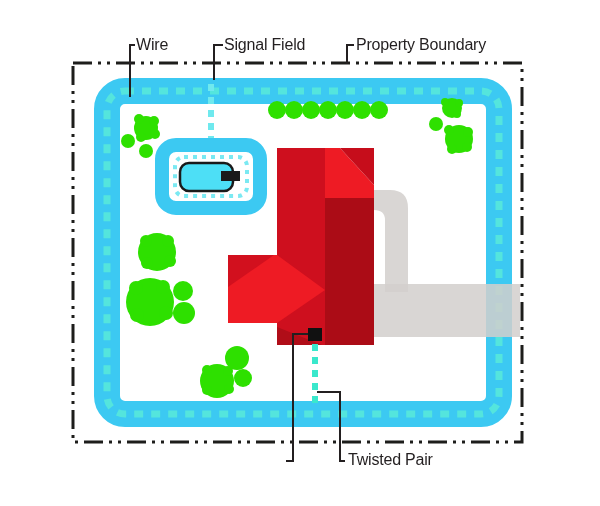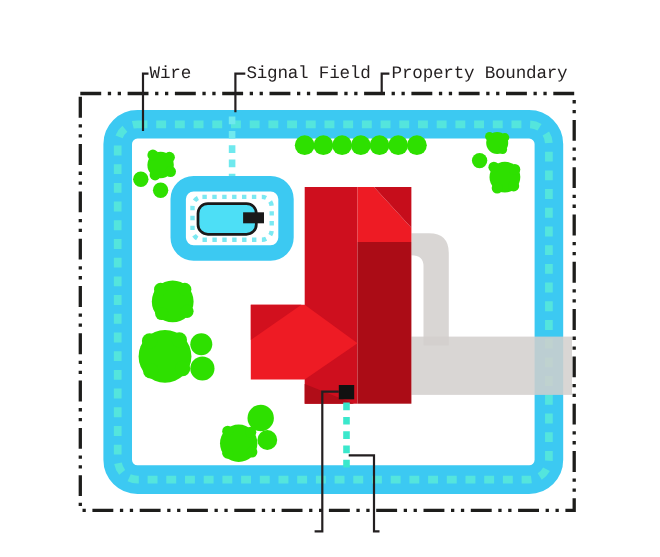--- a/index.html
+++ b/index.html
@@ -1,22 +1,21 @@
 <!DOCTYPE html>
 <html><head>
 <meta charset="utf-8">
 <style>
   html,body{margin:0;padding:0;background:#ffffff;}
   .stage{
     position:relative;
     width:600px;height:474px;
     background:#ffffff;
-    font-family:Liberation Mono, monospace;
+    font-family:Liberation Sans, sans-serif;
     overflow:hidden;
-    margin-top:22px;
   }
   .stage svg{position:absolute;left:0;top:0;}
   .lbl{
     position:absolute;
     font-size:16px;
     line-height:1;
     color:#231f20;
     letter-spacing:-0.2px;
     white-space:nowrap;
   }
@@ -136,13 +135,14 @@
     </g>
   </svg>
 
   <div class="lbl" style="left:136px; top:37px;">Wire</div>
 
   <div class="lbl" style="left:356px; top:37px;">Property Boundary</div>
 
   <div class="lbl" style="left:224px; top:37px;">Signal Field</div>
 
 
+  <div class="lbl" style="left:348px; top:452px;">Twisted Pair</div>
 </div>
 
 </body></html>

